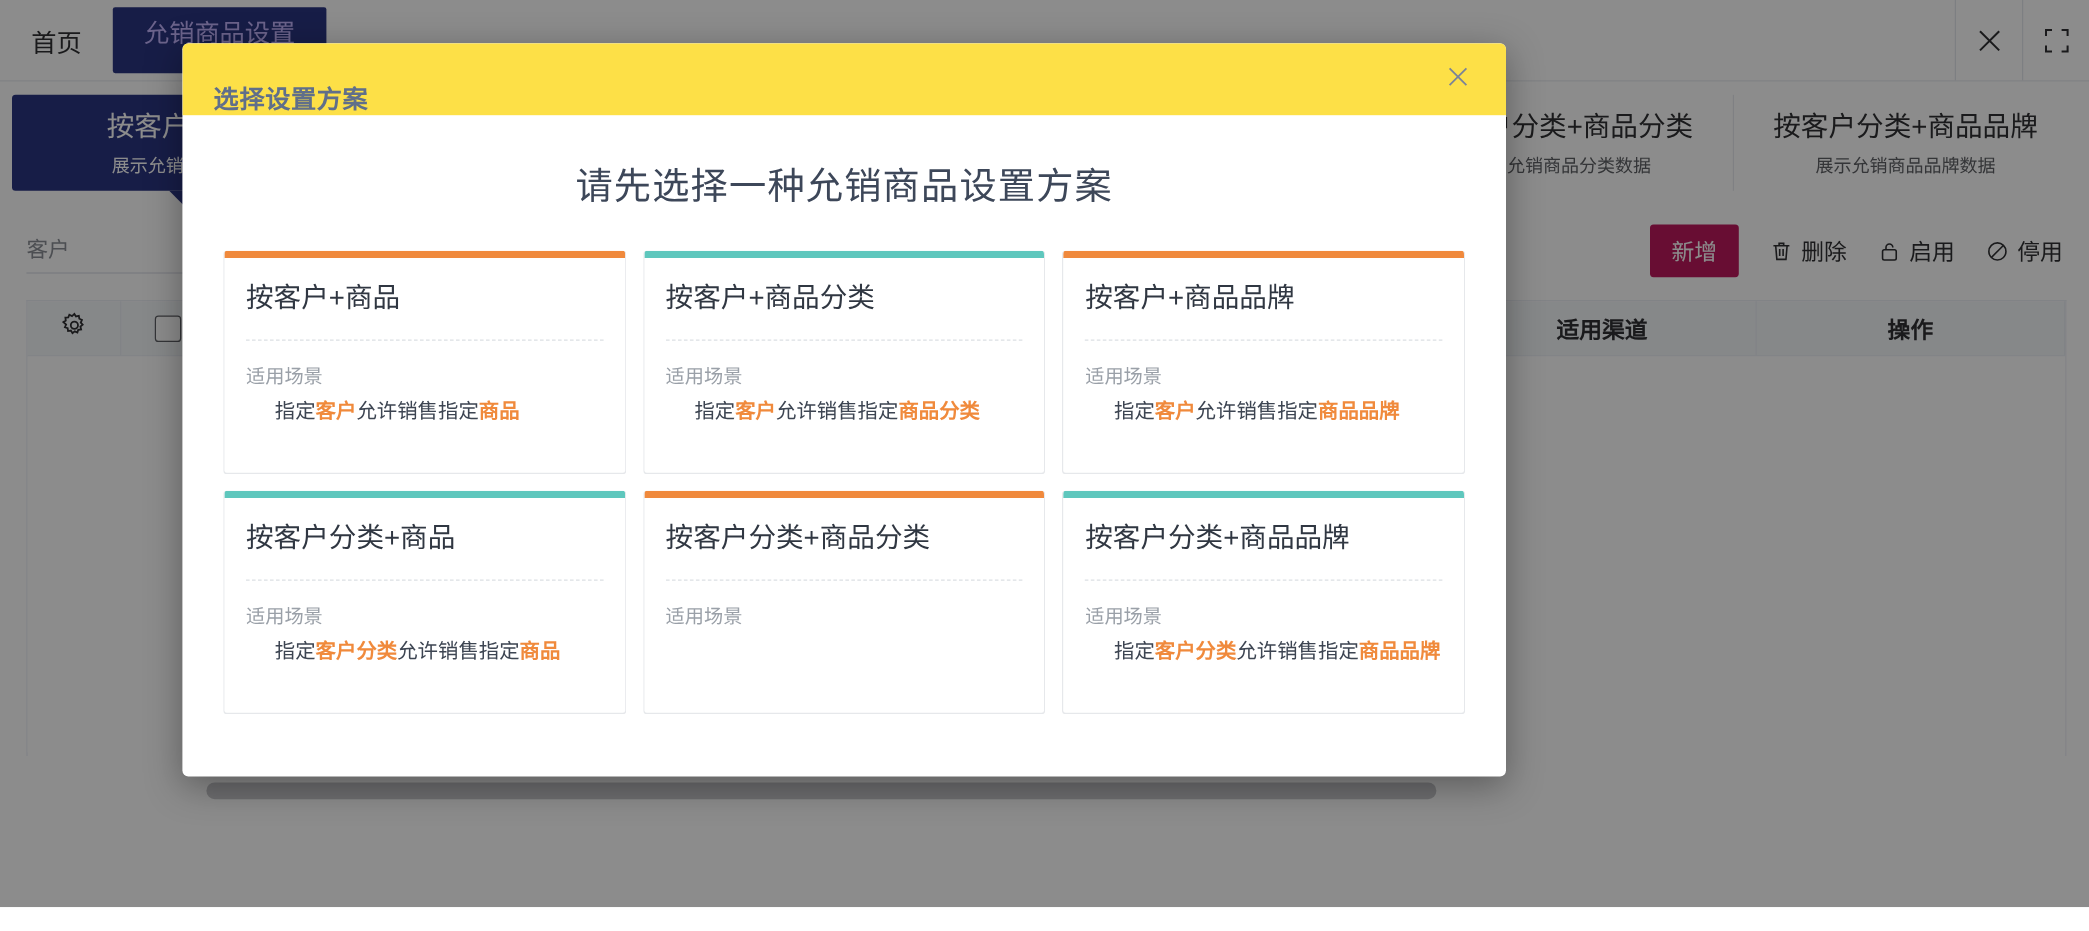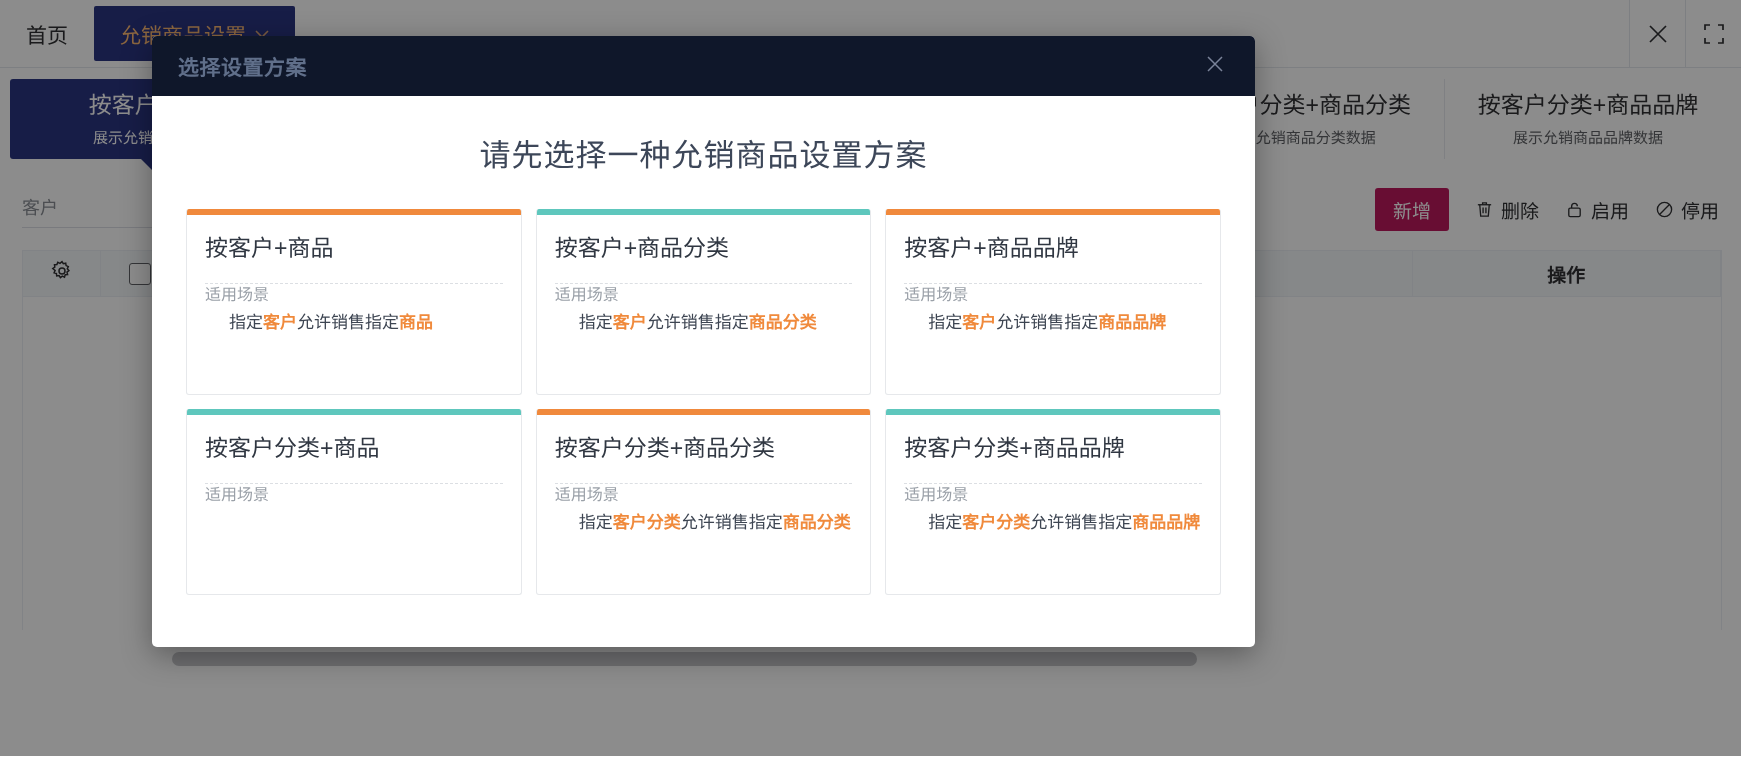--- a/index.html
+++ b/index.html
@@ -29,23 +29,24 @@
     display: flex; align-items: center; justify-content: center;
     padding: 0 26px;
     font-size: 21px;
     color: #303133;
     cursor: pointer;
     white-space: nowrap;
   }
   .nav-tab.home { color: #303133; }
   .nav-tab.active {
     background: #2b3582;
-    color: #fdba74;
+    color: #c4b5fd;
     margin: 6px 0 6px 0;
     border-radius: 2px;
+    flex-direction: column;
   }
   .nav-tab .caret {
     margin-left: 9px; font-size: 14px; opacity: .85; display: inline-block;
   }
   .nav-right {
     margin-left: auto; display: flex; align-items: stretch;
   }
   .nav-icon-btn {
     width: 56px; display: flex; align-items: center; justify-content: center;
     border-left: 1px solid #e4e7ed;
@@ -176,22 +177,22 @@
     width: 1103px; height: 611px;
     background: #ffffff;
     border-radius: 5px;
     box-shadow: 0 8px 30px rgba(0,0,0,0.35);
     z-index: 60;
     display: flex; flex-direction: column;
     overflow: hidden;
   }
   .modal-header {
     height: 60px;
-    background: #0f172a;
-    display: flex; align-items: center;
+    background: #fde047;
+    display: flex; align-items: flex-end;
     padding: 0 26px;
     position: relative;
     flex: 0 0 60px;
   }
   .modal-title {
     font-size: 21px; font-weight: bold; color: #606f8a;
     letter-spacing: .5px;
   }
   .modal-close {
     position: absolute; right: 26px; top: 50%; transform: translateY(-50%);
@@ -232,20 +233,21 @@
   .plan-inner { padding: 20px 18px 0 18px; display: flex; flex-direction: column; height: 100%; }
   .plan-title {
     font-size: 23px; color: #303742; line-height: 1.2; white-space: nowrap;
   }
   .plan-divider {
     margin-top: 20px;
     border-top: 1px dashed #dcdfe3;
     height: 0;
   }
   .plan-scene-label {
+    margin-top: 20px;
     font-size: 16px; color: #9aa0a8; line-height: 1.4;
   }
   .plan-desc {
     margin-top: 4px;
     font-size: 17px; color: #3d4552; line-height: 1.5; white-space: nowrap; margin-left: 24px;
   }
   .hl { color: #f08a3c; font-weight: bold; }
 </style>
 </head>
 <body>
@@ -362,20 +364,21 @@
             </svg>
           </span>
         </div>
         <div class="th check">
           <span class="checkbox-sq"></span>
         </div>
         <div class="th flex"></div>
         <div class="th flex"></div>
         <div class="th flex"></div>
         <div class="th flex"></div>
+        <div class="th flex">适用渠道</div>
         <div class="th flex">操作</div>
       </div>
       <div class="tbody-blank"></div>
     </div>
 
     <div class="h-scroll-track">
       <div class="h-scroll-thumb"></div>
     </div>
 
     <div class="pagination">
@@ -441,32 +444,32 @@
             </div>
           </div>
         </div>
 
         <div class="plan-card">
           <div class="plan-accent" style="background:#5ec7bd"></div>
           <div class="plan-inner">
             <div class="plan-title">按客户分类+商品</div>
             <div class="plan-divider"></div>
             <div class="plan-scene-label">适用场景</div>
+            <div class="plan-desc">
+              <span>指定</span><span class="hl">客户分类</span><span>允许销售指定</span><span class="hl">商品</span>
+            </div>
           </div>
         </div>
 
         <div class="plan-card">
           <div class="plan-accent" style="background:#f0893c"></div>
           <div class="plan-inner">
             <div class="plan-title">按客户分类+商品分类</div>
             <div class="plan-divider"></div>
             <div class="plan-scene-label">适用场景</div>
-            <div class="plan-desc">
-              <span>指定</span><span class="hl">客户分类</span><span>允许销售指定</span><span class="hl">商品分类</span>
-            </div>
           </div>
         </div>
 
         <div class="plan-card">
           <div class="plan-accent" style="background:#5ec7bd"></div>
           <div class="plan-inner">
             <div class="plan-title">按客户分类+商品品牌</div>
             <div class="plan-divider"></div>
             <div class="plan-scene-label">适用场景</div>
             <div class="plan-desc">

